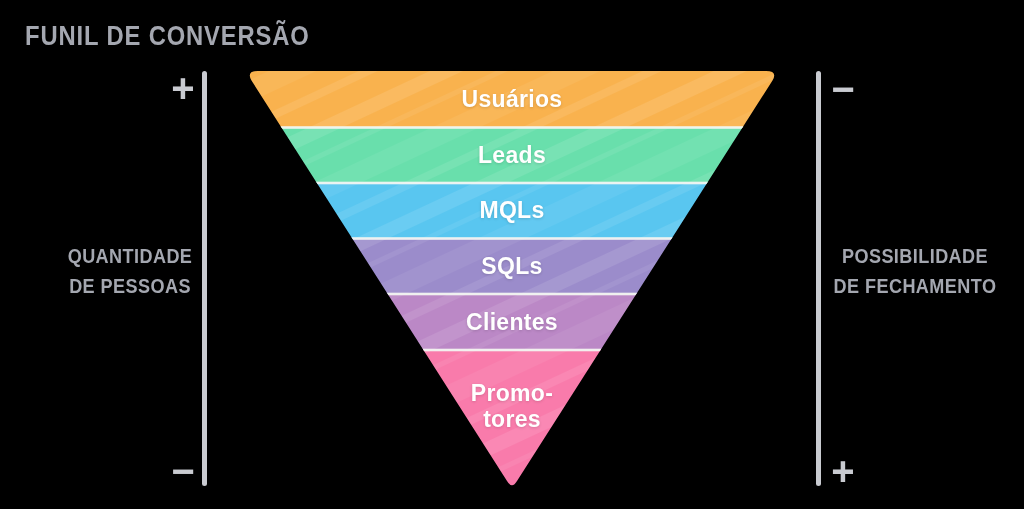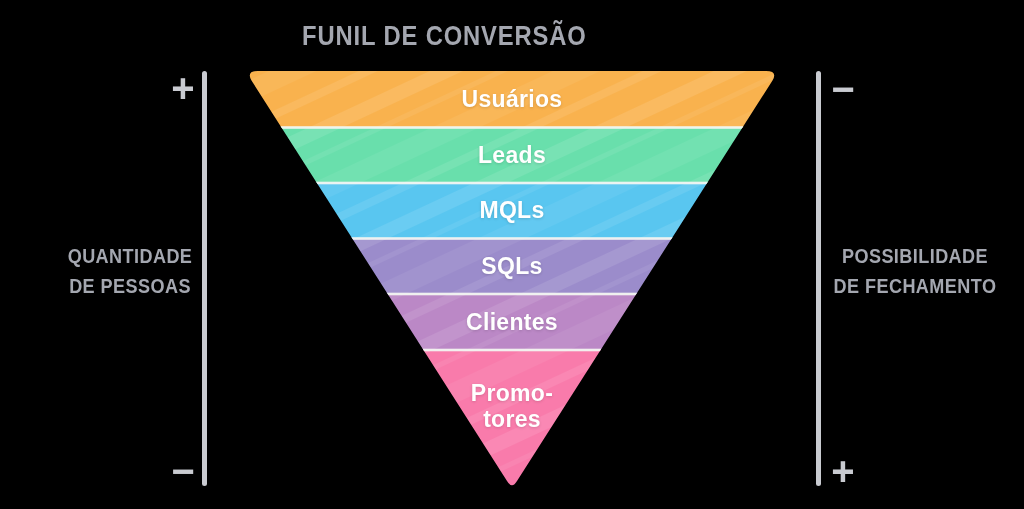--- a/index.html
+++ b/index.html
@@ -11,21 +11,21 @@
   *{margin:0;padding:0;box-sizing:border-box;}
   html,body{width:1024px;height:509px;overflow:hidden;}
   body{
     background:var(--background);
     font-family:"Liberation Sans", sans-serif;
     position:relative;
   }
   .stage-canvas{position:absolute;left:0;top:0;}
   .page-title{
     position:absolute;left:0;top:20px;width:888px;
-    text-align:center;color:var(--label);
+    color:var(--label);
     font-size:28px;font-weight:700;letter-spacing:1px;
   }
   .page-title span{display:inline-block;transform:scaleX(.85);transform-origin:center;}
   .stage-label{
     position:absolute;left:0;width:1024px;text-align:center;
     color:var(--stagetext);font-size:23px;font-weight:700;letter-spacing:.3px;
     text-shadow:0 1px 3px rgba(0,0,0,.15);
   }
   .stage-label.two-line{line-height:26px;}
   .axis-line{

